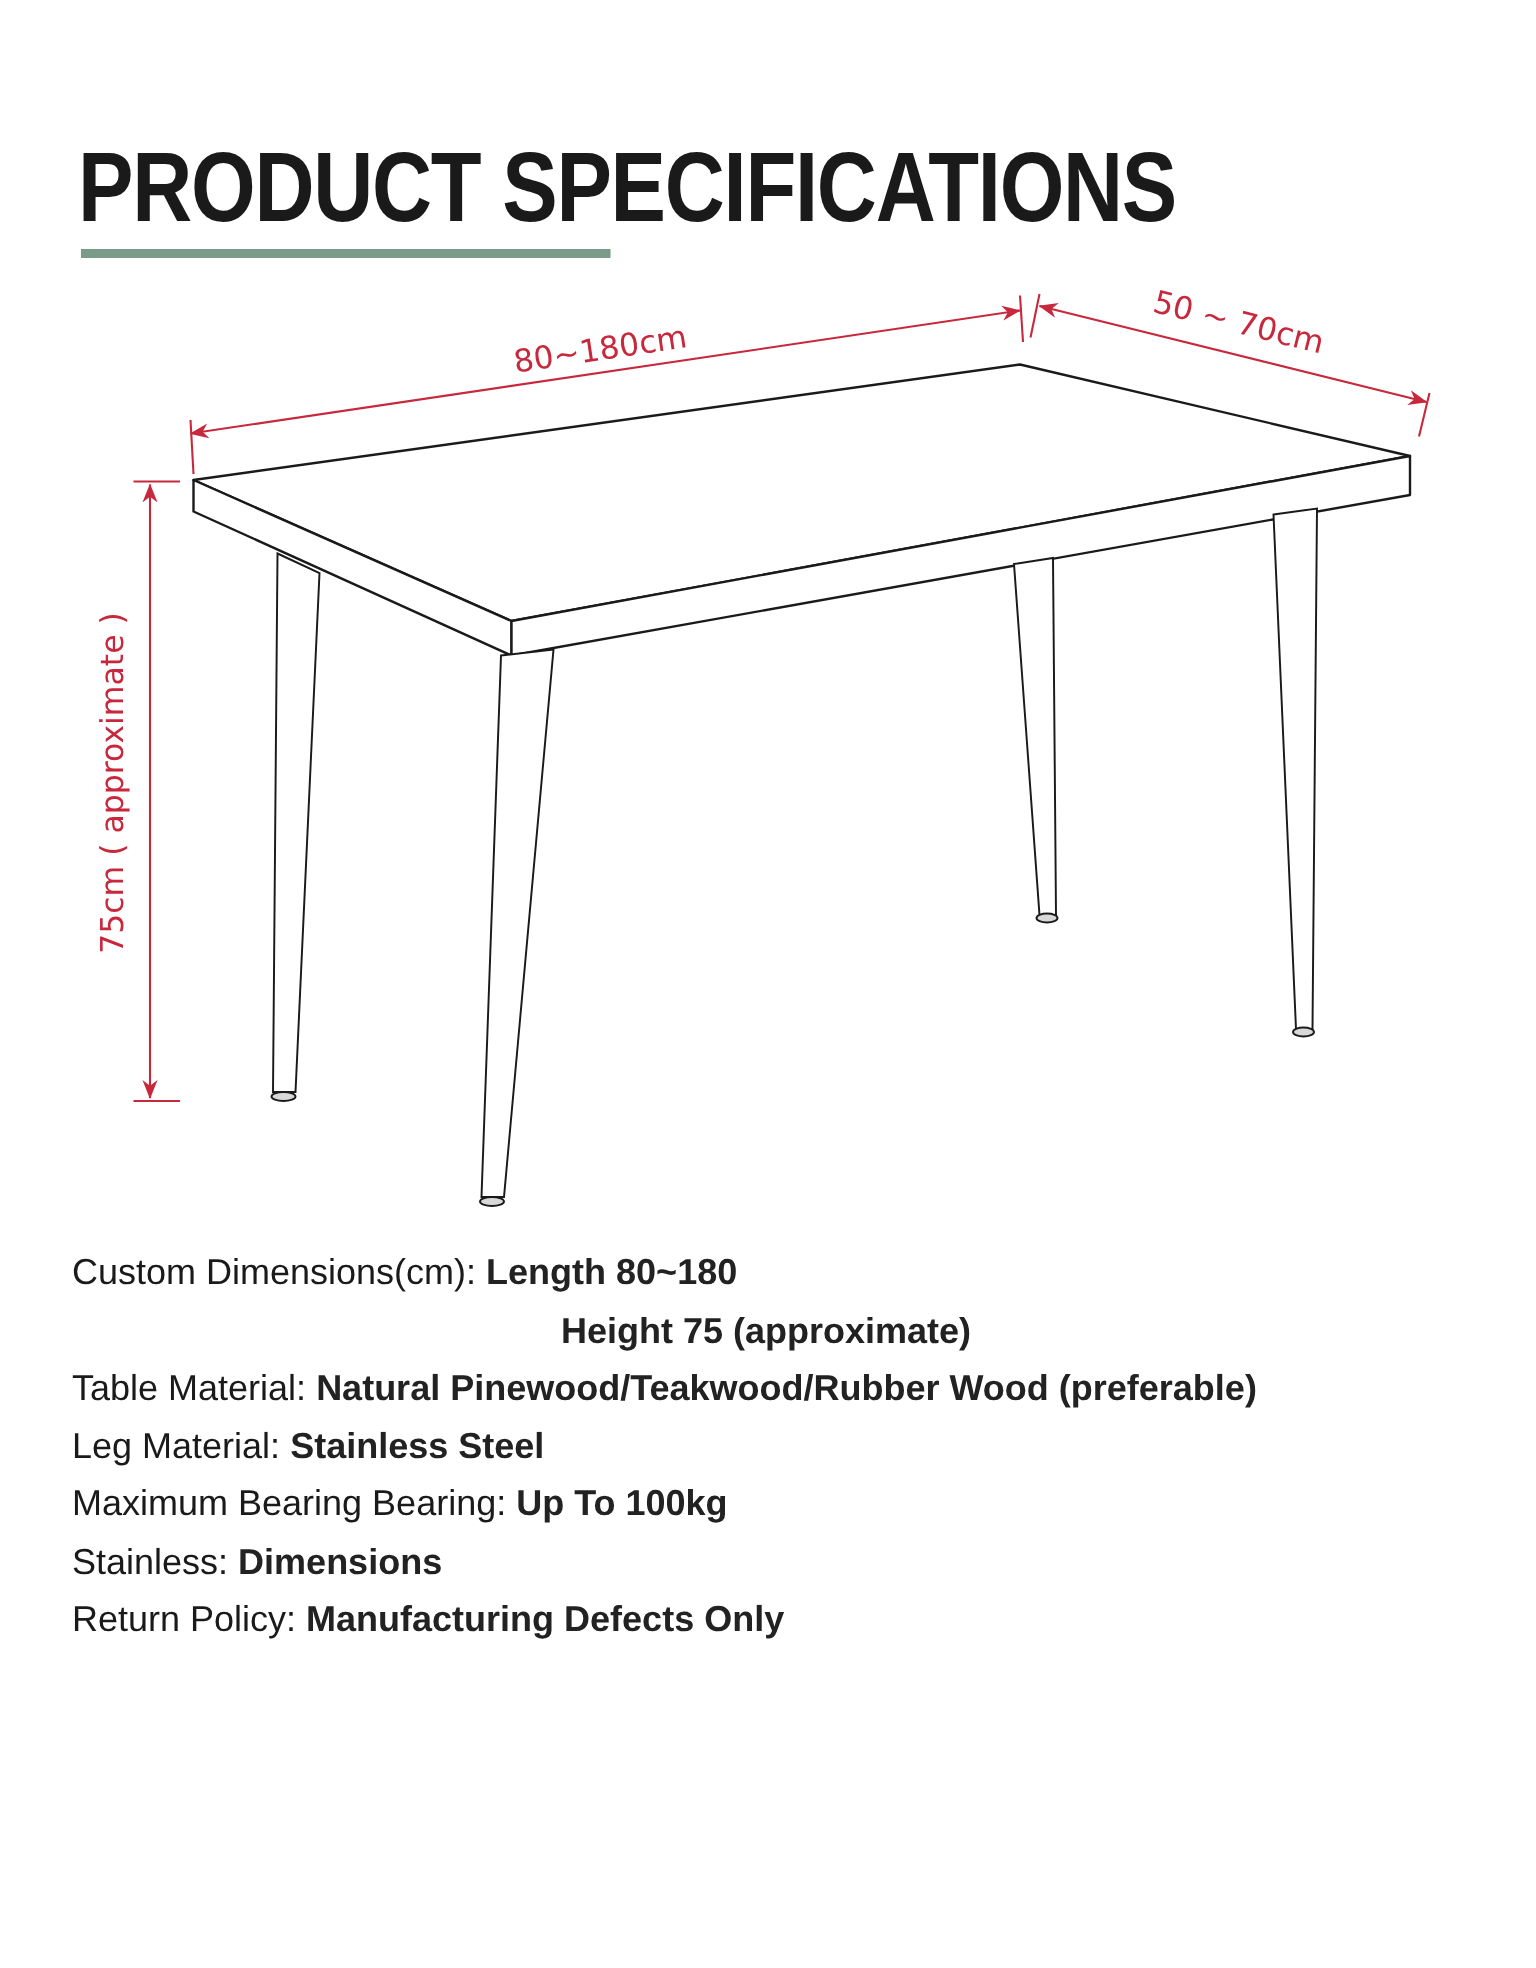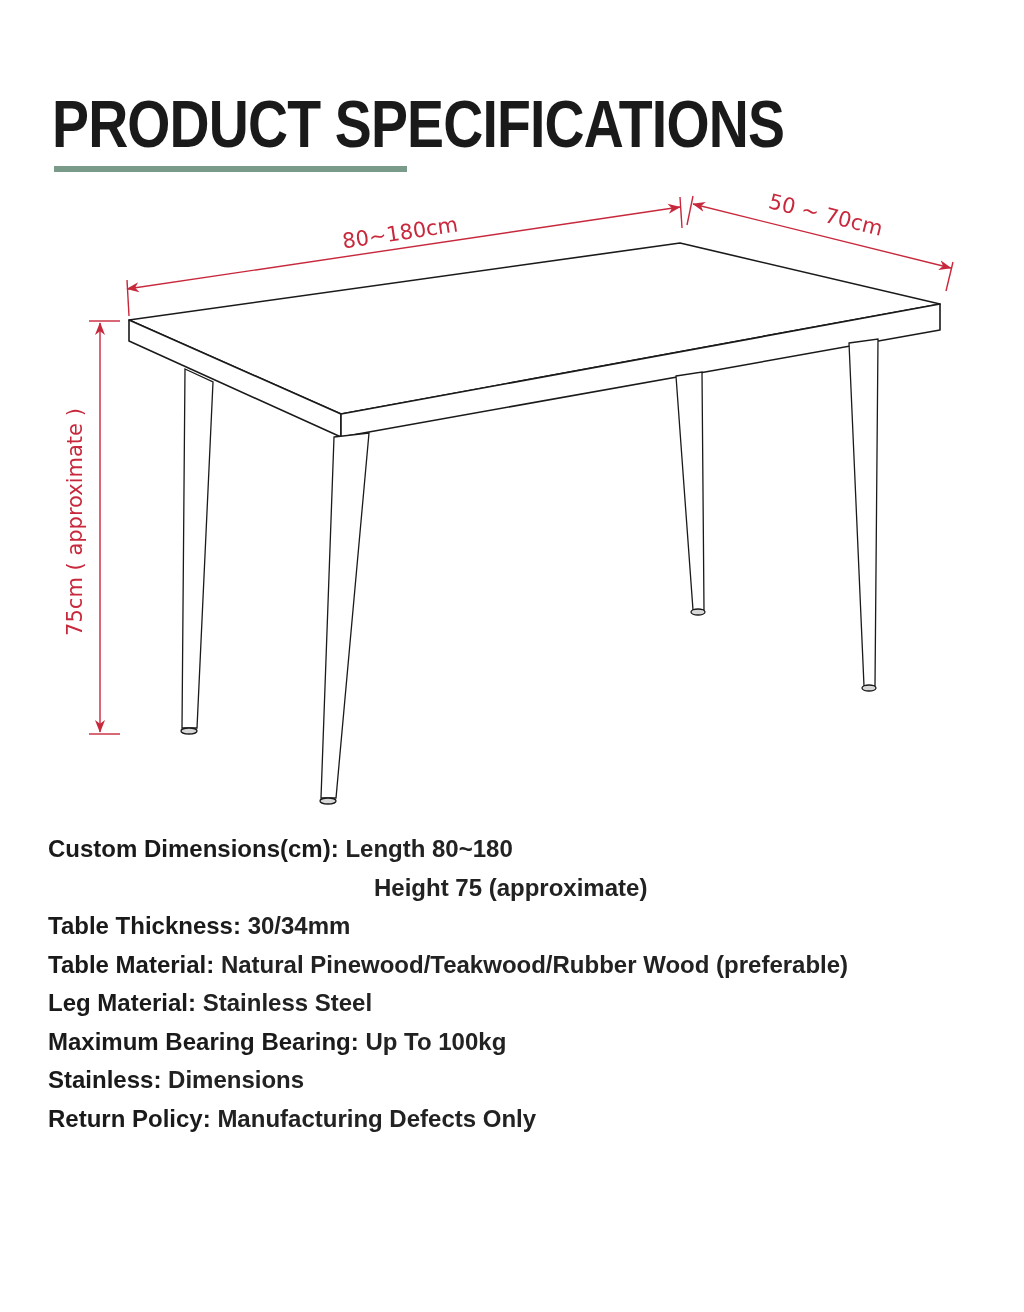--- a/index.html
+++ b/index.html
@@ -12,21 +12,21 @@
       transform: scaleX(0.84); transform-origin: left top;
       color: #1a1a1a; white-space: nowrap;
     }
     .title-underline {
       position: absolute; left: 54px; top: 166px; width: 353px; height: 6px;
       background: #7a9a8a;
     }
     .diagram { position: absolute; left: 0; top: 180px; width: 1024px; height: 640px; }
     .specs { position: absolute; left: 48px; top: 830px; width: 960px; }
     .spec-row { font-size: 24px; line-height: 38.5px; white-space: nowrap; }
-    .spec-label { font-weight: 700; color: #1a1a1a; }
+    .spec-label { font-weight: 400; color: #1a1a1a; }
     .spec-value { font-weight: 700; color: #222; }
     .spec-sub { padding-left: 326px; }
     .dim-text { font-family: "DejaVu Sans", sans-serif; font-size: 21px; fill: #c8283c; }
   </style>
 </head>
 <body>
 
 <h1 class="title">PRODUCT SPECIFICATIONS</h1>
 <div class="title-underline"></div>
 
@@ -85,24 +85,20 @@
 
 <div class="specs">
   <div class="spec-row">
     <span class="spec-label">Custom Dimensions(cm):</span>
     <span class="spec-value">Length 80~180</span>
   </div>
   <div class="spec-row spec-sub">
     <span class="spec-value">Height 75 (approximate)</span>
   </div>
   <div class="spec-row">
-    <span class="spec-label">Table Thickness:</span>
-    <span class="spec-value">30/34mm</span>
-  </div>
-  <div class="spec-row">
     <span class="spec-label">Table Material:</span>
     <span class="spec-value">Natural Pinewood/Teakwood/Rubber Wood (preferable)</span>
   </div>
   <div class="spec-row">
     <span class="spec-label">Leg Material:</span>
     <span class="spec-value">Stainless Steel</span>
   </div>
   <div class="spec-row">
     <span class="spec-label">Maximum Bearing Bearing:</span>
     <span class="spec-value">Up To 100kg</span>

